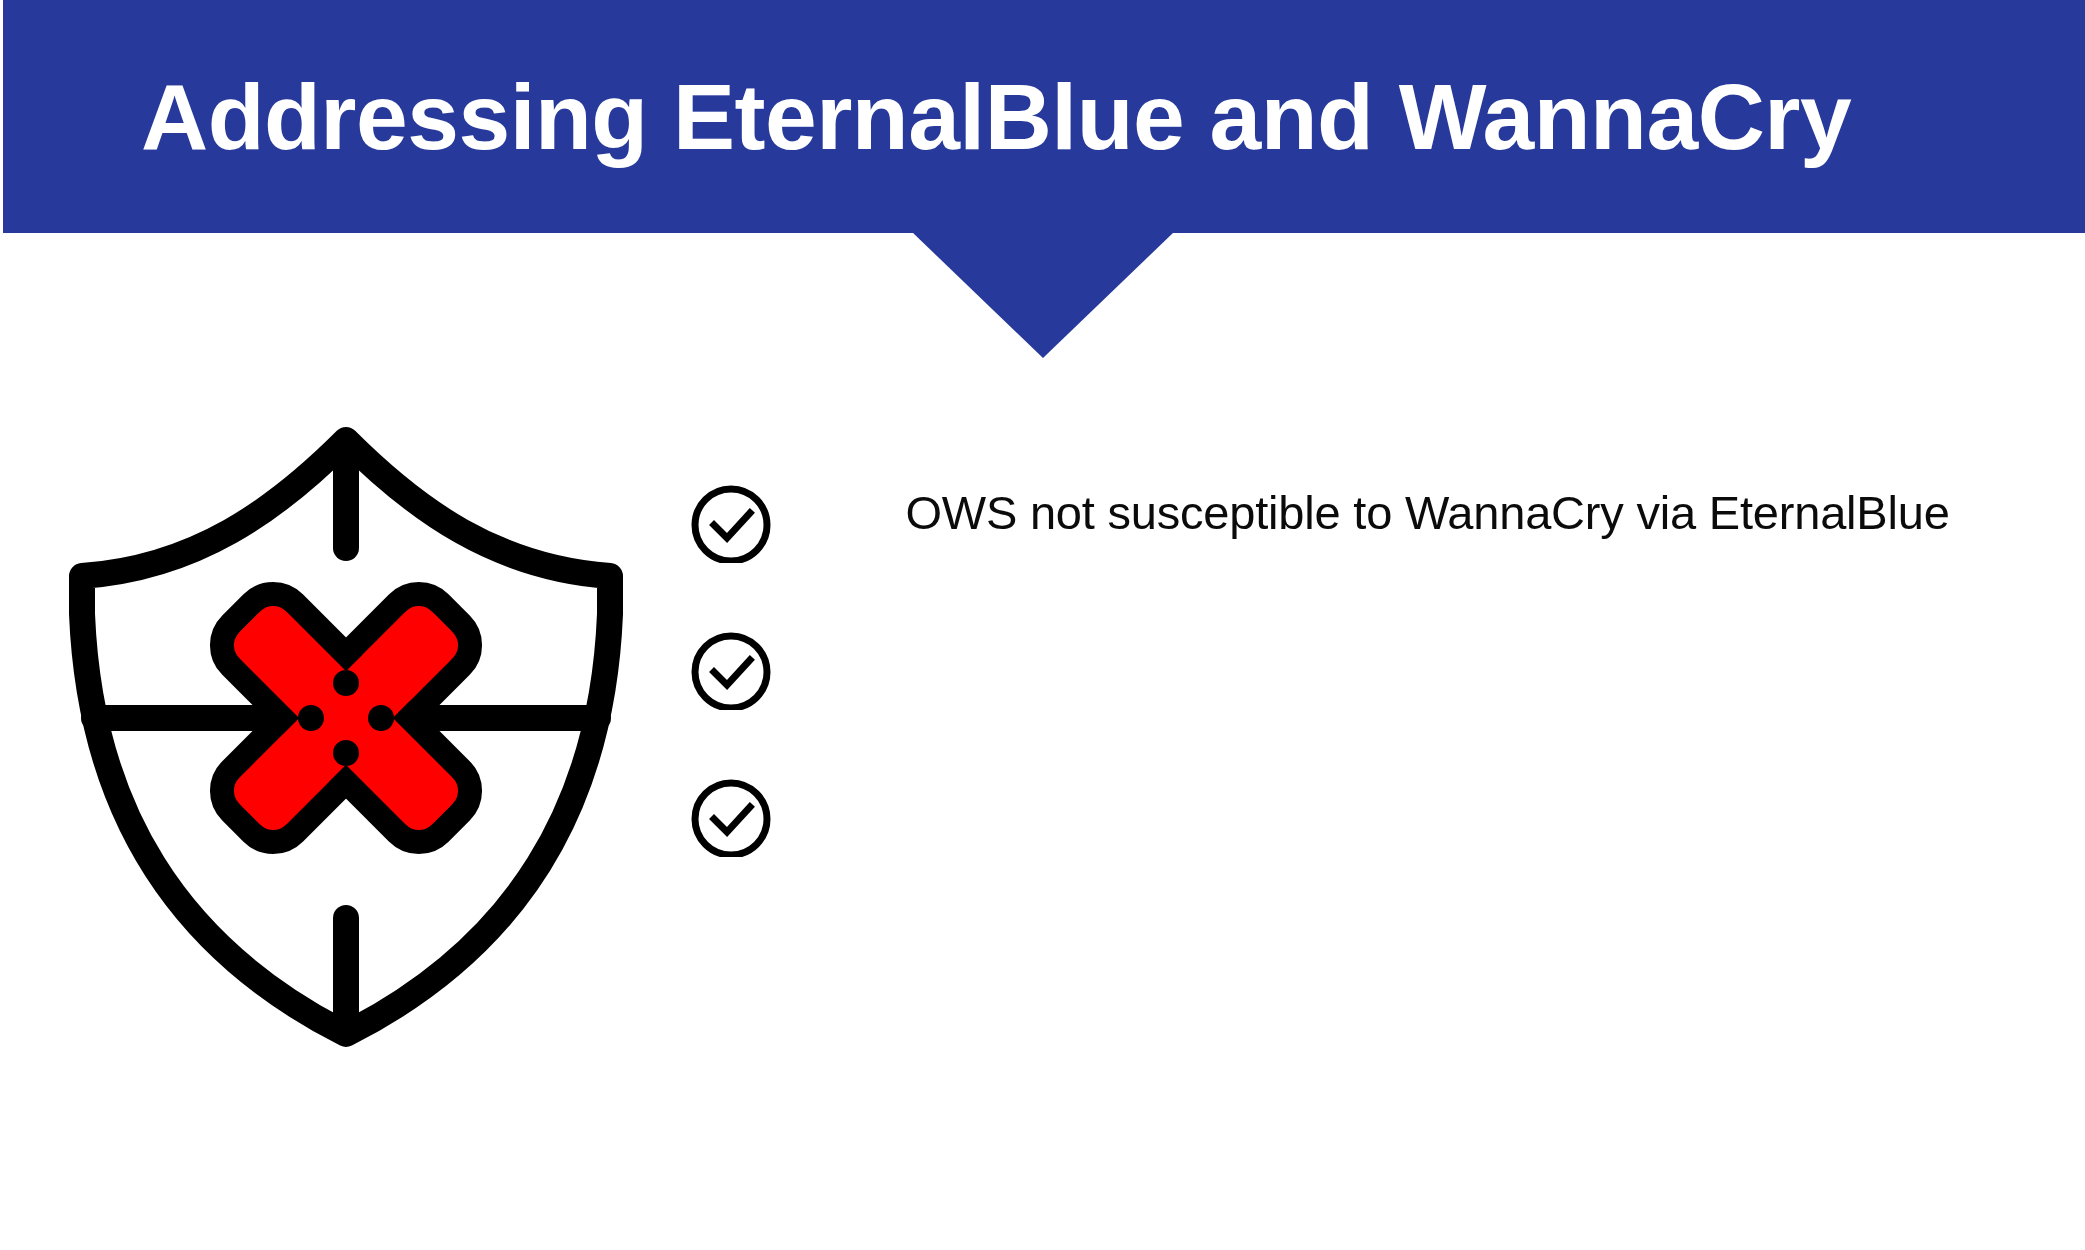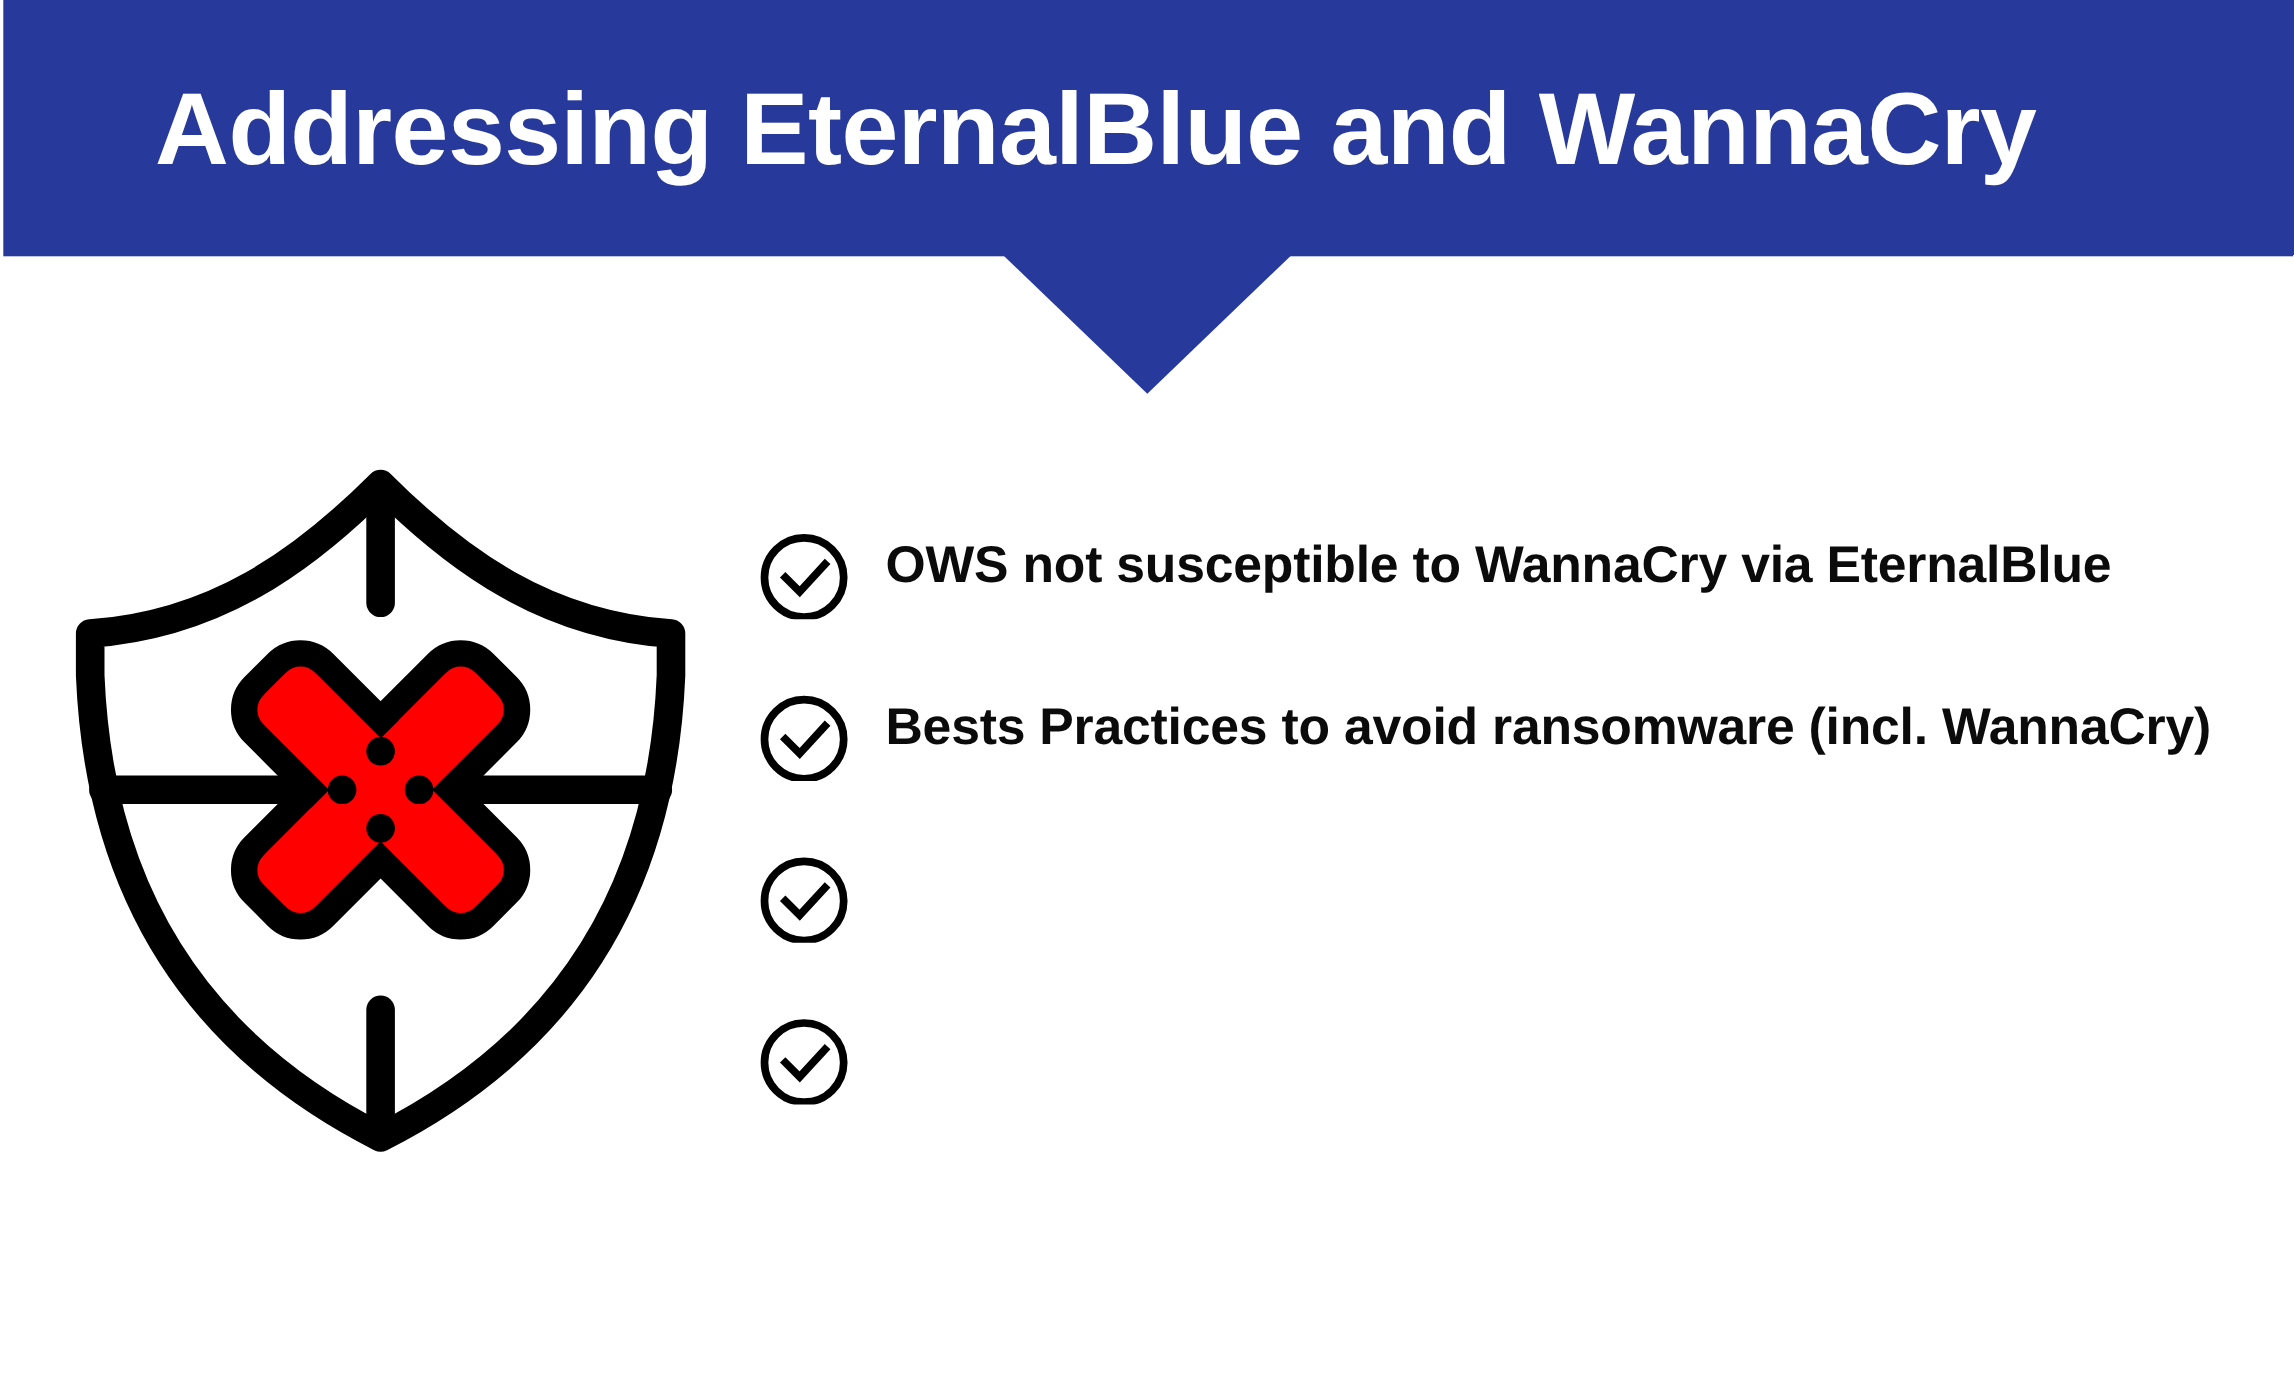--- a/index.html
+++ b/index.html
@@ -97,24 +97,25 @@
     width: 82px;
     height: 82px;
   }
 
   .bullet-text {
     flex: 1 1 auto;
     margin-left: 33px;
     margin-top: 8px;
     color: #0b0b0b;
     font-size: 47px;
-    font-weight: 700;
+    font-weight: 400;
     line-height: 1.05;
     letter-spacing: -0.2px;
     white-space: nowrap;
+    text-align: center;
   }
 </style>
 </head>
 <body>
 
 <div id="slide">
 
   <div class="banner">
     <div class="banner-title">Addressing EternalBlue and WannaCry</div>
   </div>
@@ -168,29 +169,20 @@
     <div class="bullet-row">
       <span class="bullet-icon">
         <svg viewBox="0 0 82 82" xmlns="http://www.w3.org/2000/svg" aria-hidden="true">
           <circle cx="41" cy="44" r="36" fill="none" stroke="#000000" stroke-width="7"></circle>
           <path d="M 24 44 L 37 57 L 60 32" fill="none" stroke="#000000" stroke-width="7" stroke-linecap="square" stroke-linejoin="miter"></path>
         </svg>
       </span>
       <span class="bullet-text">OWS not susceptible to WannaCry via EternalBlue</span>
     </div>
 
-    <div class="bullet-row">
-      <span class="bullet-icon">
-        <svg viewBox="0 0 82 82" xmlns="http://www.w3.org/2000/svg" aria-hidden="true">
-          <circle cx="41" cy="44" r="36" fill="none" stroke="#000000" stroke-width="7"></circle>
-          <path d="M 24 44 L 37 57 L 60 32" fill="none" stroke="#000000" stroke-width="7" stroke-linecap="square" stroke-linejoin="miter"></path>
-        </svg>
-      </span>
-      <span class="bullet-text">Bests Practices to avoid ransomware (incl. WannaCry)</span>
-    </div>
 
     <div class="bullet-row">
       <span class="bullet-icon">
         <svg viewBox="0 0 82 82" xmlns="http://www.w3.org/2000/svg" aria-hidden="true">
           <circle cx="41" cy="44" r="36" fill="none" stroke="#000000" stroke-width="7"></circle>
           <path d="M 24 44 L 37 57 L 60 32" fill="none" stroke="#000000" stroke-width="7" stroke-linecap="square" stroke-linejoin="miter"></path>
         </svg>
       </span>
     </div>
 

